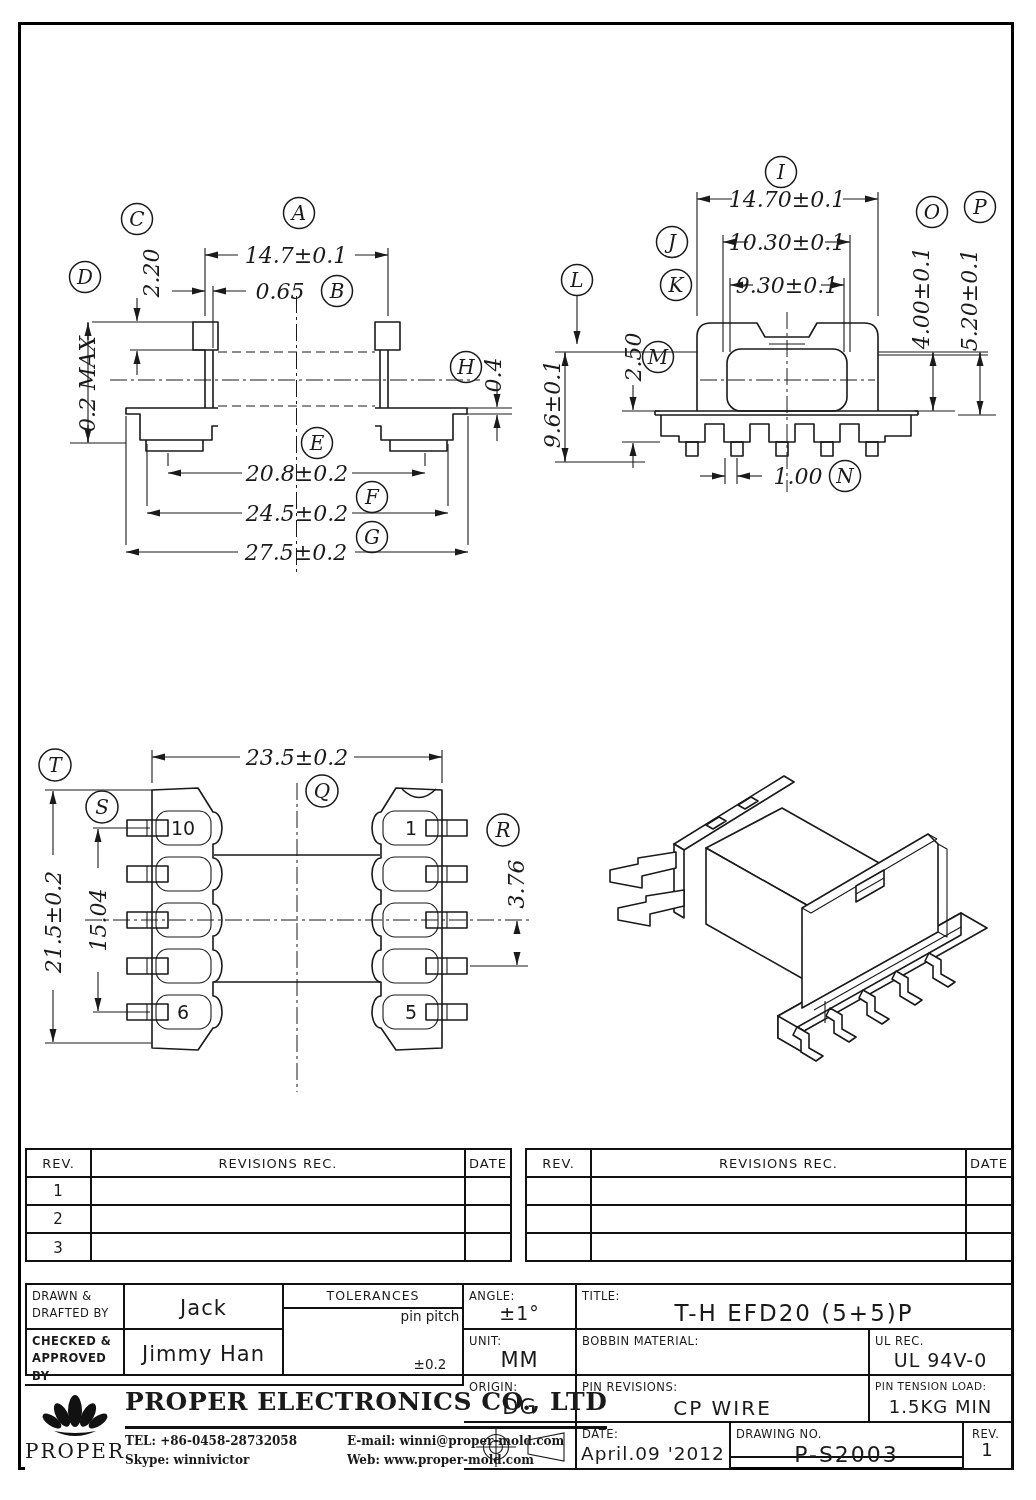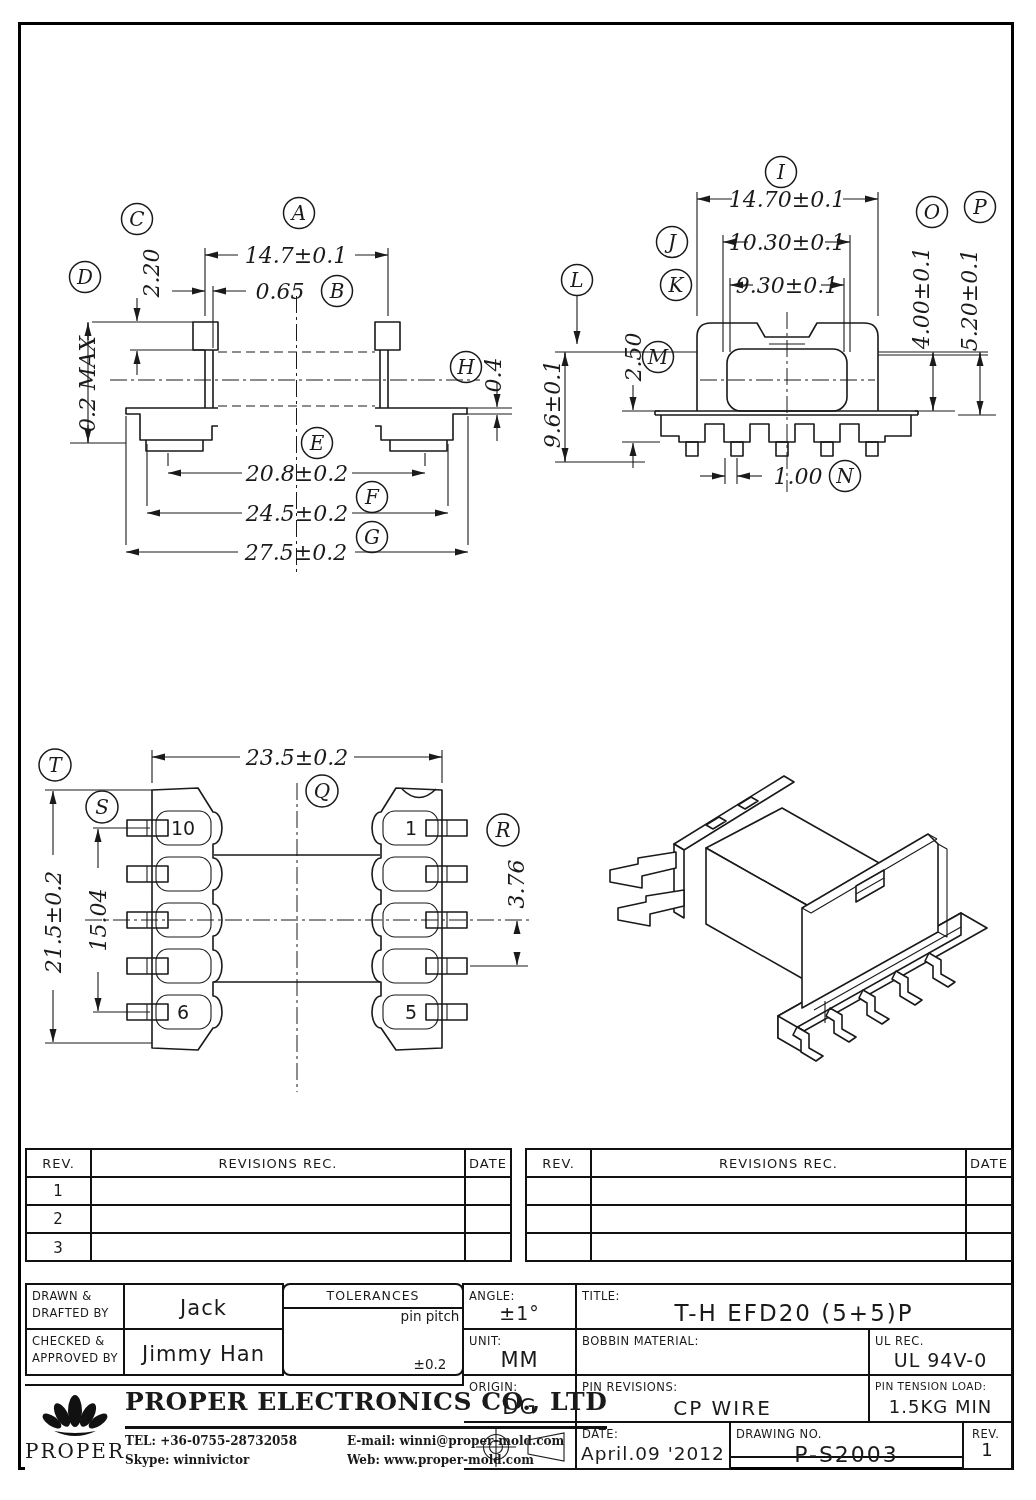--- a/index.html
+++ b/index.html
@@ -331,28 +331,28 @@
       <div class="c last"></div>
   </div>
 
   <div class="cell" style="left:25px;top:1283px;width:100px;height:47px;padding-left:13px;">
     <div class="lbl">DRAWN &amp;
 DRAFTED BY</div>
   </div>
   <div class="cell" style="left:123px;top:1283px;width:161px;height:47px;">
     <div class="val" style="top:11px;font-size:21px;">Jack</div>
   </div>
-  <div class="cell" style="left:25px;top:1328px;width:100px;height:48px;">
+  <div class="cell" style="left:25px;top:1328px;width:100px;height:48px;font-weight:bold;">
     <div class="lbl">CHECKED &amp;
 APPROVED BY</div>
   </div>
   <div class="cell" style="left:123px;top:1328px;width:161px;height:48px;">
     <div class="val" style="top:12px;font-size:21px;">Jimmy Han</div>
   </div>
-  <div class="cell" style="left:282px;top:1283px;width:182px;height:93px;border-radius:8px;">
+  <div class="cell" style="left:282px;top:1283px;width:182px;height:93px;">
     <div class="tolhead">TOLERANCES</div>
     <div class="pinpitch">
       <div>pin pitch</div>
       <div>±0.2</div>
     </div>
   </div>
   <div class="cell" style="left:462px;top:1283px;width:115px;height:47px;">
     <div class="lbl">ANGLE:</div>
     <div class="val" style="top:17px;">±1°</div>
   </div>
@@ -414,20 +414,20 @@
           <ellipse cx="8" cy="28" rx="5" ry="11" transform="rotate(-55 8 28)"></ellipse>
           <ellipse cx="54" cy="28" rx="5" ry="11" transform="rotate(55 54 28)"></ellipse>
           <path d="M10,38 Q31,48 52,38 Q31,42 10,38 Z"></path>
         </g>
       </svg>
       <div class="logotext">PROPER</div>
     </div>
     <div class="cotext">
       <div class="coname">PROPER ELECTRONICS CO., LTD</div>
       <div class="cocontact">
-        <div>TEL: +36-0755-28732058</div>
+        <div>TEL: +86-0458-28732058</div>
         <div>E-mail: winni@proper-mold.com</div>
         <div>Skype: winnivictor</div>
         <div>Web: www.proper-mold.com</div>
       </div>
     </div>
   </div>
 </div>
 
 </body></html>

